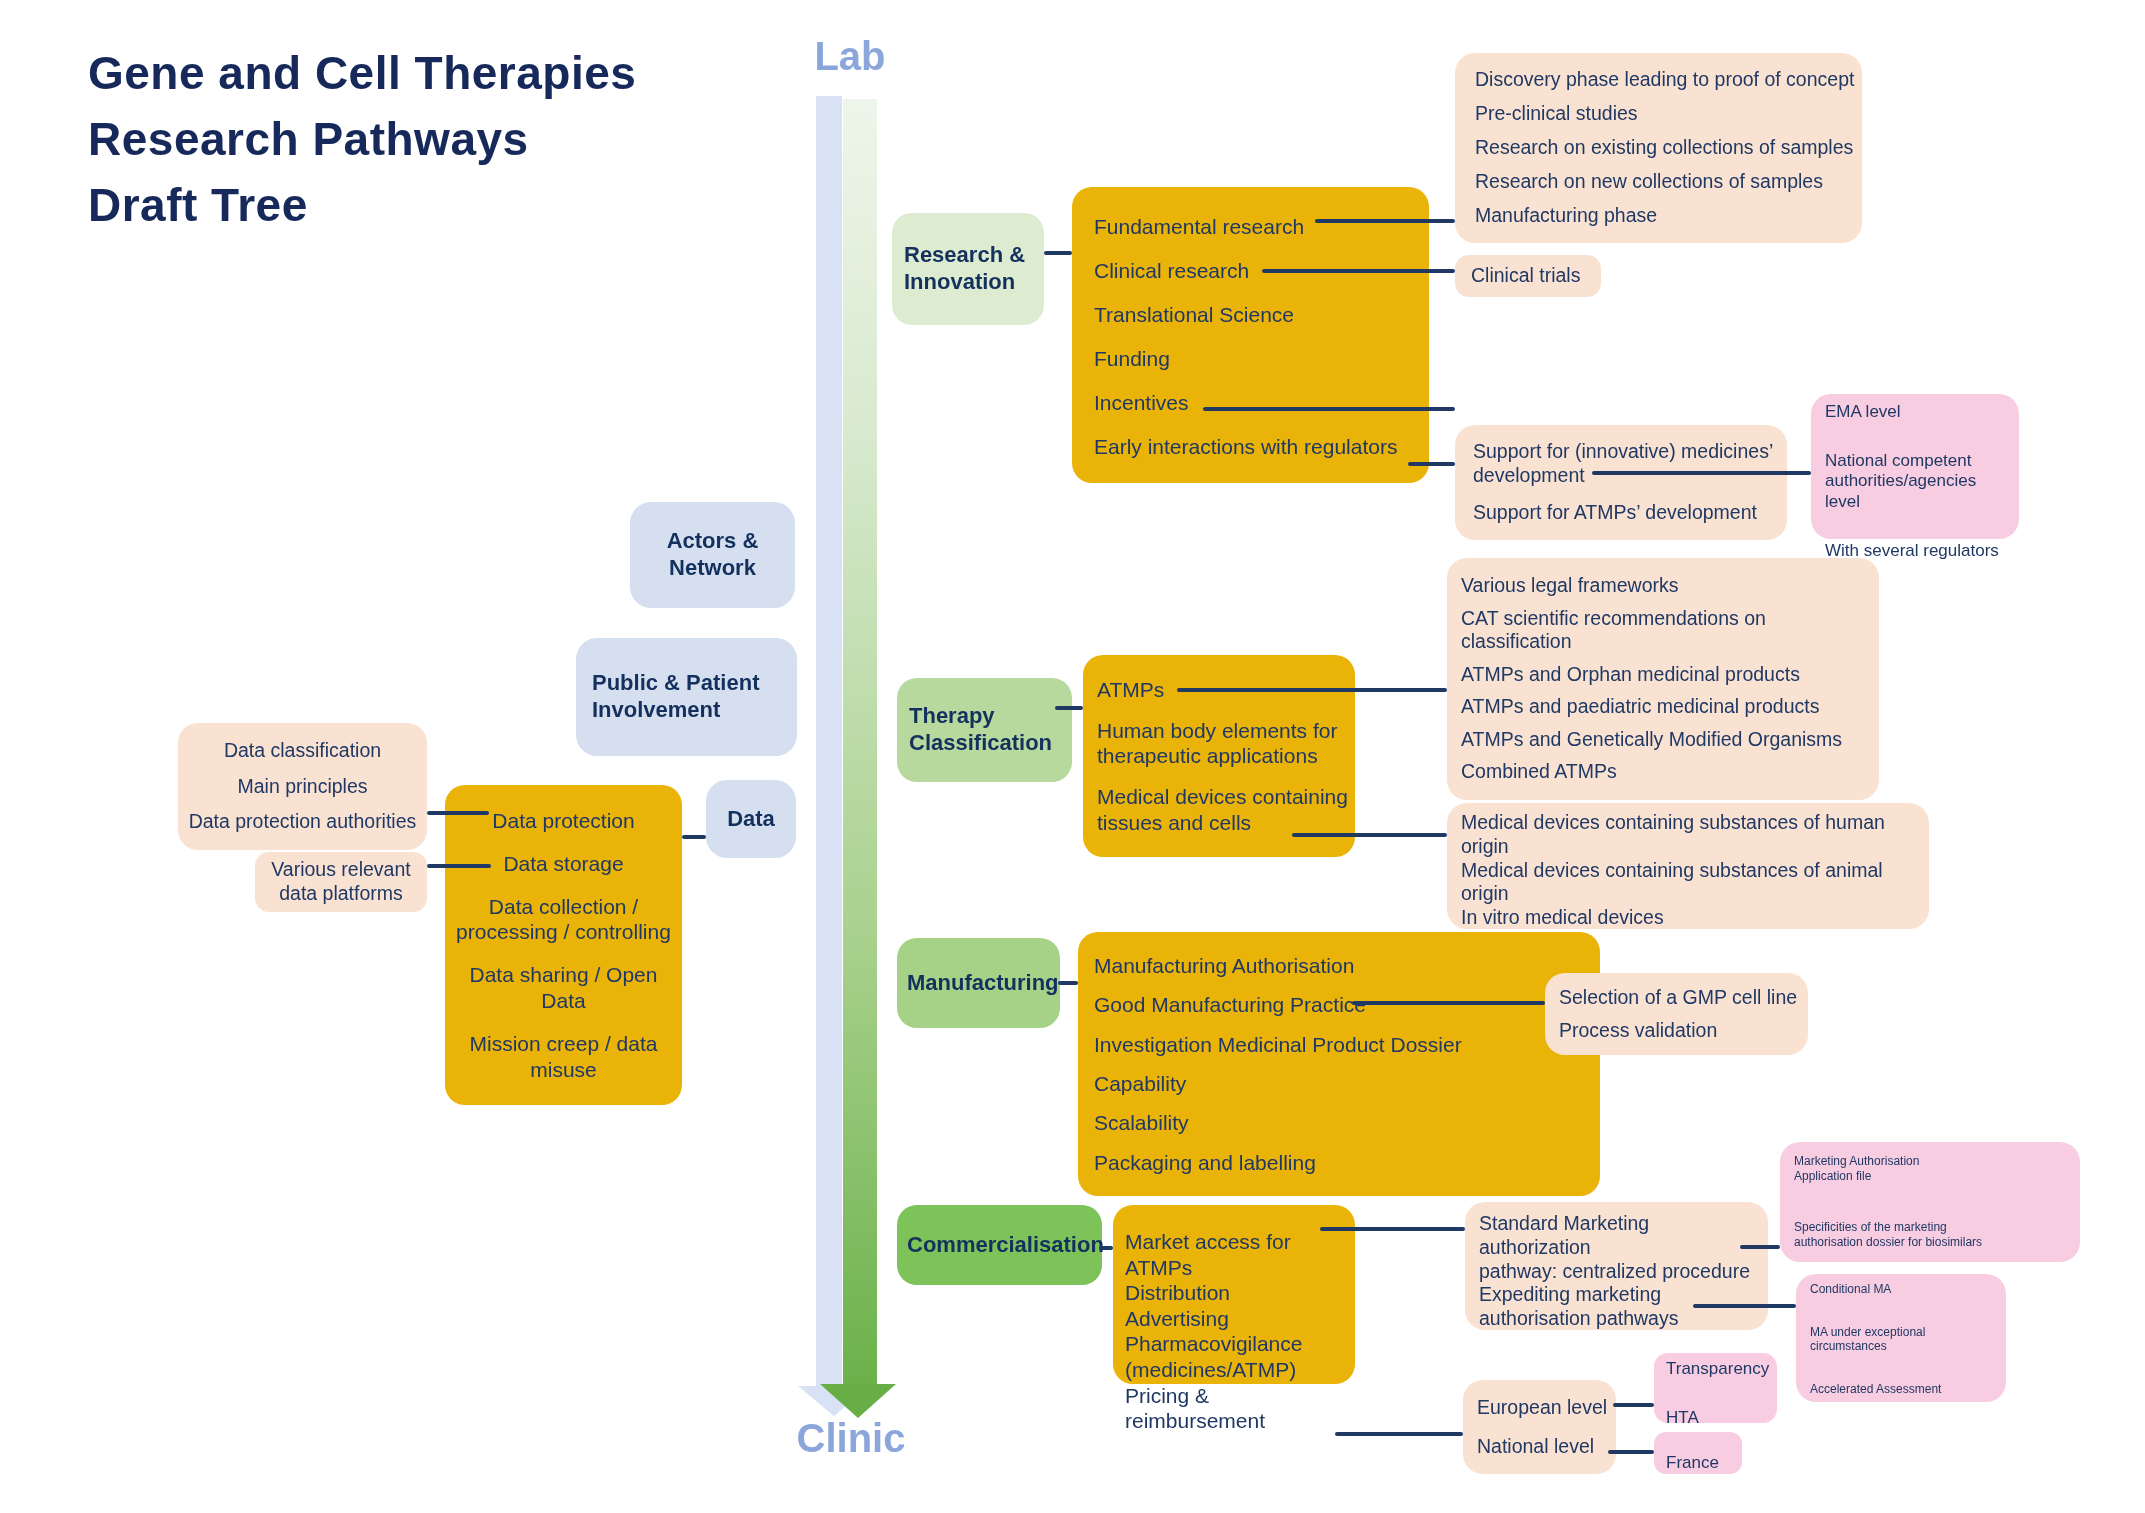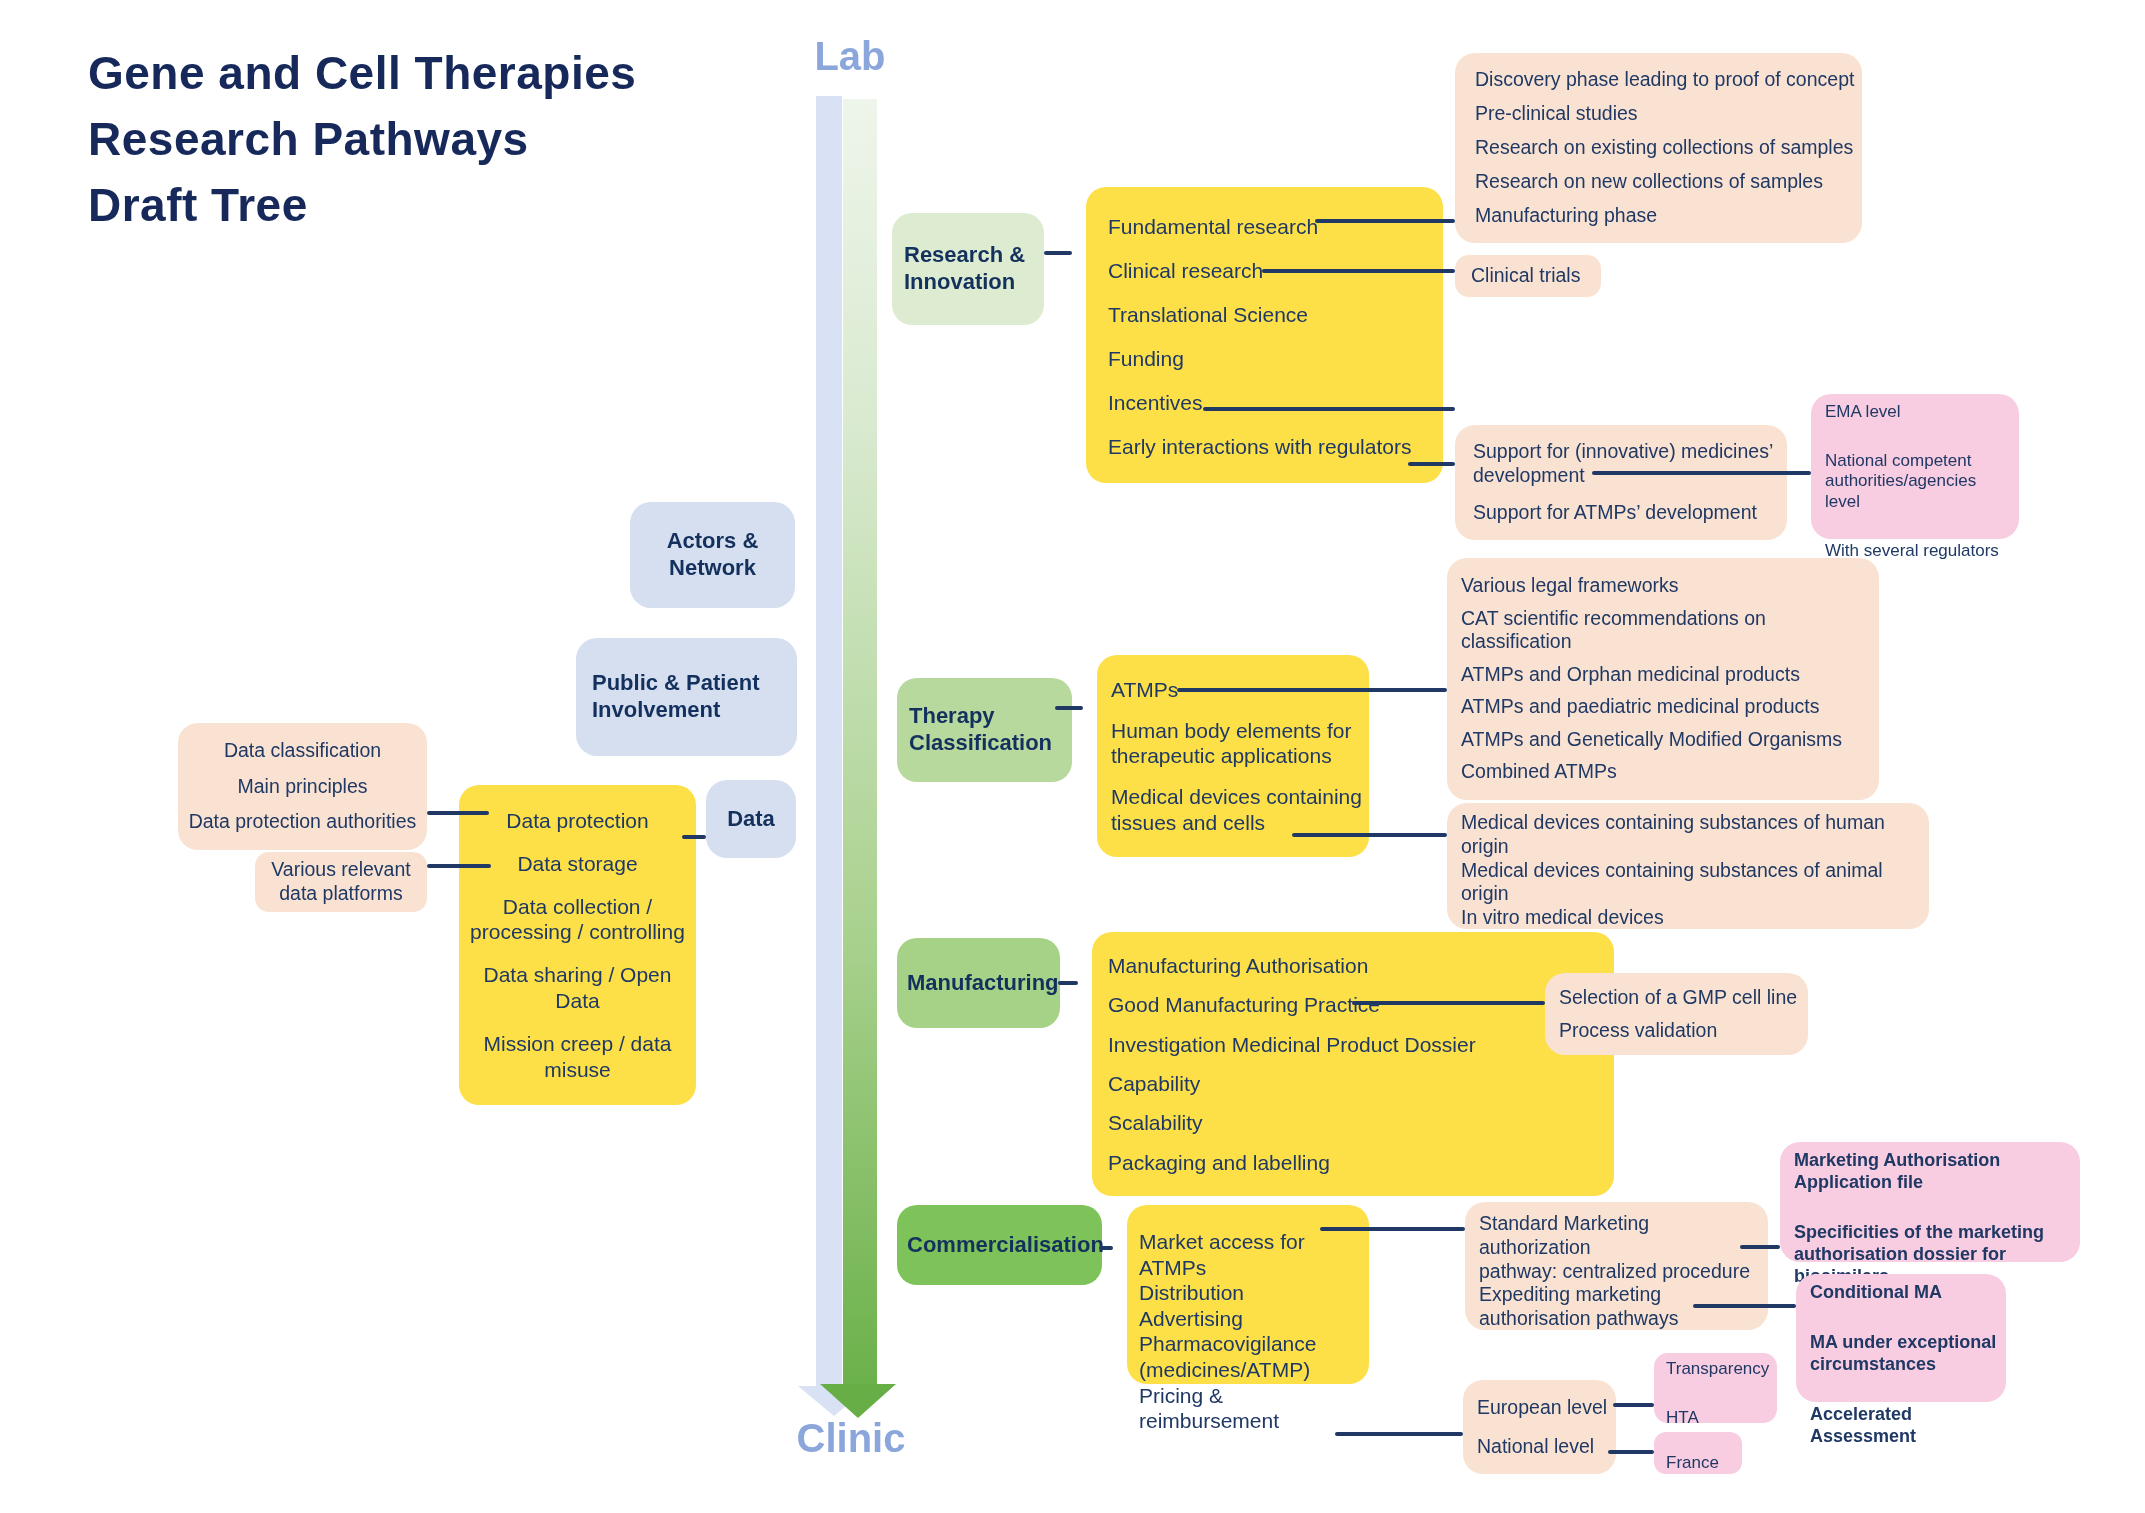--- a/index.html
+++ b/index.html
@@ -3,32 +3,32 @@
 <meta charset="utf-8">
 <style>
   html,body{margin:0;padding:0;background:#ffffff;}
   #canvas{
     position:relative;width:2145px;height:1513px;overflow:hidden;background:#ffffff;
     font-family:"Liberation Sans", sans-serif;color:#1f3864;
   }
   .box{position:absolute;box-sizing:border-box;border-radius:20px;display:flex;flex-direction:column;justify-content:space-around;}
   .it{white-space:pre-line;line-height:1.22;}
   .ctr{text-align:center;}
-  .yellow{background:#fde047;margin-left:14px;}
+  .yellow{background:#eab308;}
   .peach{background:#f9e2d2;}
   .pink{background:#f8cde1;gap:28px;}
   .blueb{background:#d5dff0;border-radius:21px;}
   .g1{background:#ddecd0;}
   .g2{background:#b7d99e;}
   .g3{background:#a6d287;}
   .g4{background:#7ec25a;}
   .hdr{font-weight:bold;font-size:22px;color:#14315e;line-height:1.28;white-space:pre-line;justify-content:center;}
   .fs21{font-size:21px;}
   .fs19{font-size:19.5px;}
-  .fs18{font-size:18px;font-weight:bold;}
+  .fs18{font-size:12px;}
   .fs17{font-size:17px;}
   .line{position:absolute;height:4px;background:#1f3864;border-radius:2px;}
   #title{
     position:absolute;left:88px;top:40px;font-size:46px;font-weight:bold;
     color:#16295a;line-height:66px;letter-spacing:0.5px;
   }
   .spinelabel{position:absolute;font-weight:bold;color:#8ba6db;text-align:center;}
   #lab-label{left:798px;top:34px;width:104px;font-size:40px;}
   #clinic-label{left:778px;top:1416px;width:146px;font-size:40px;}
   .shaft{position:absolute;}

